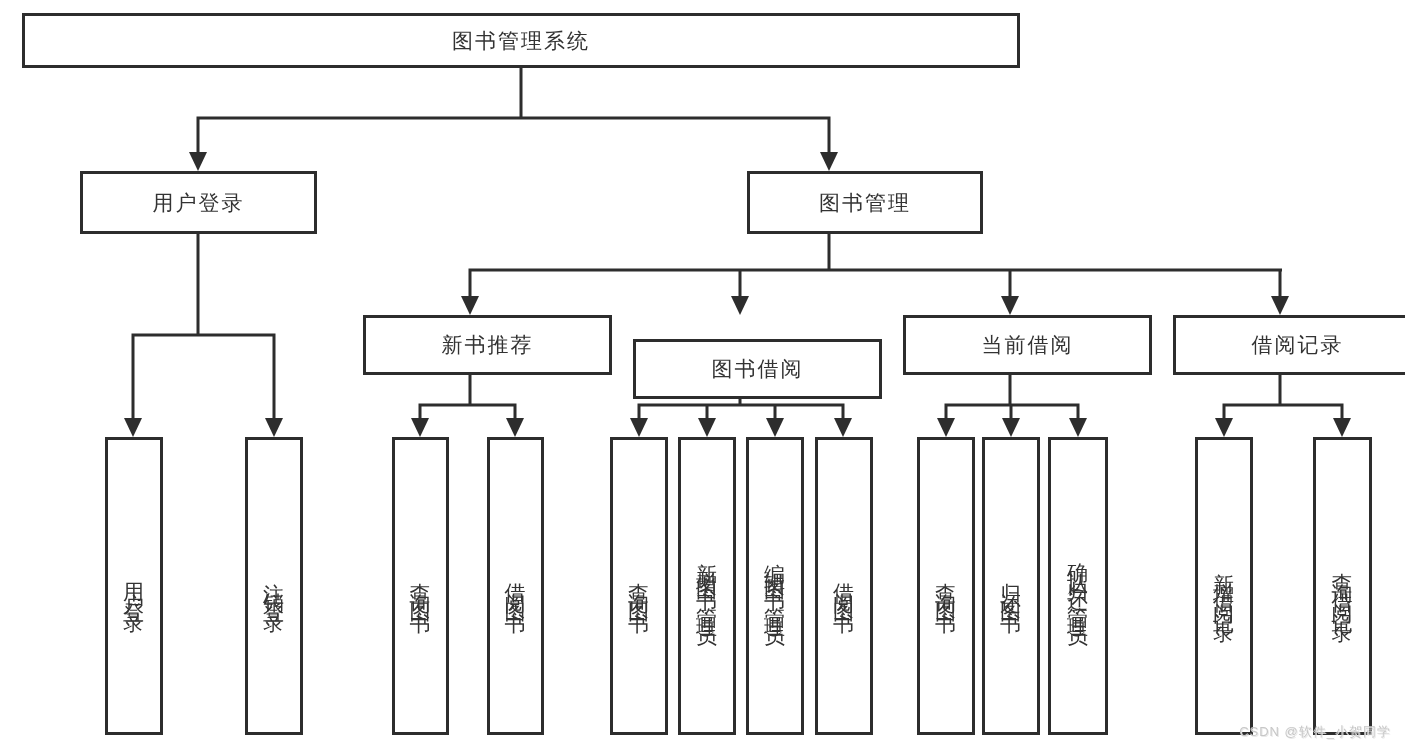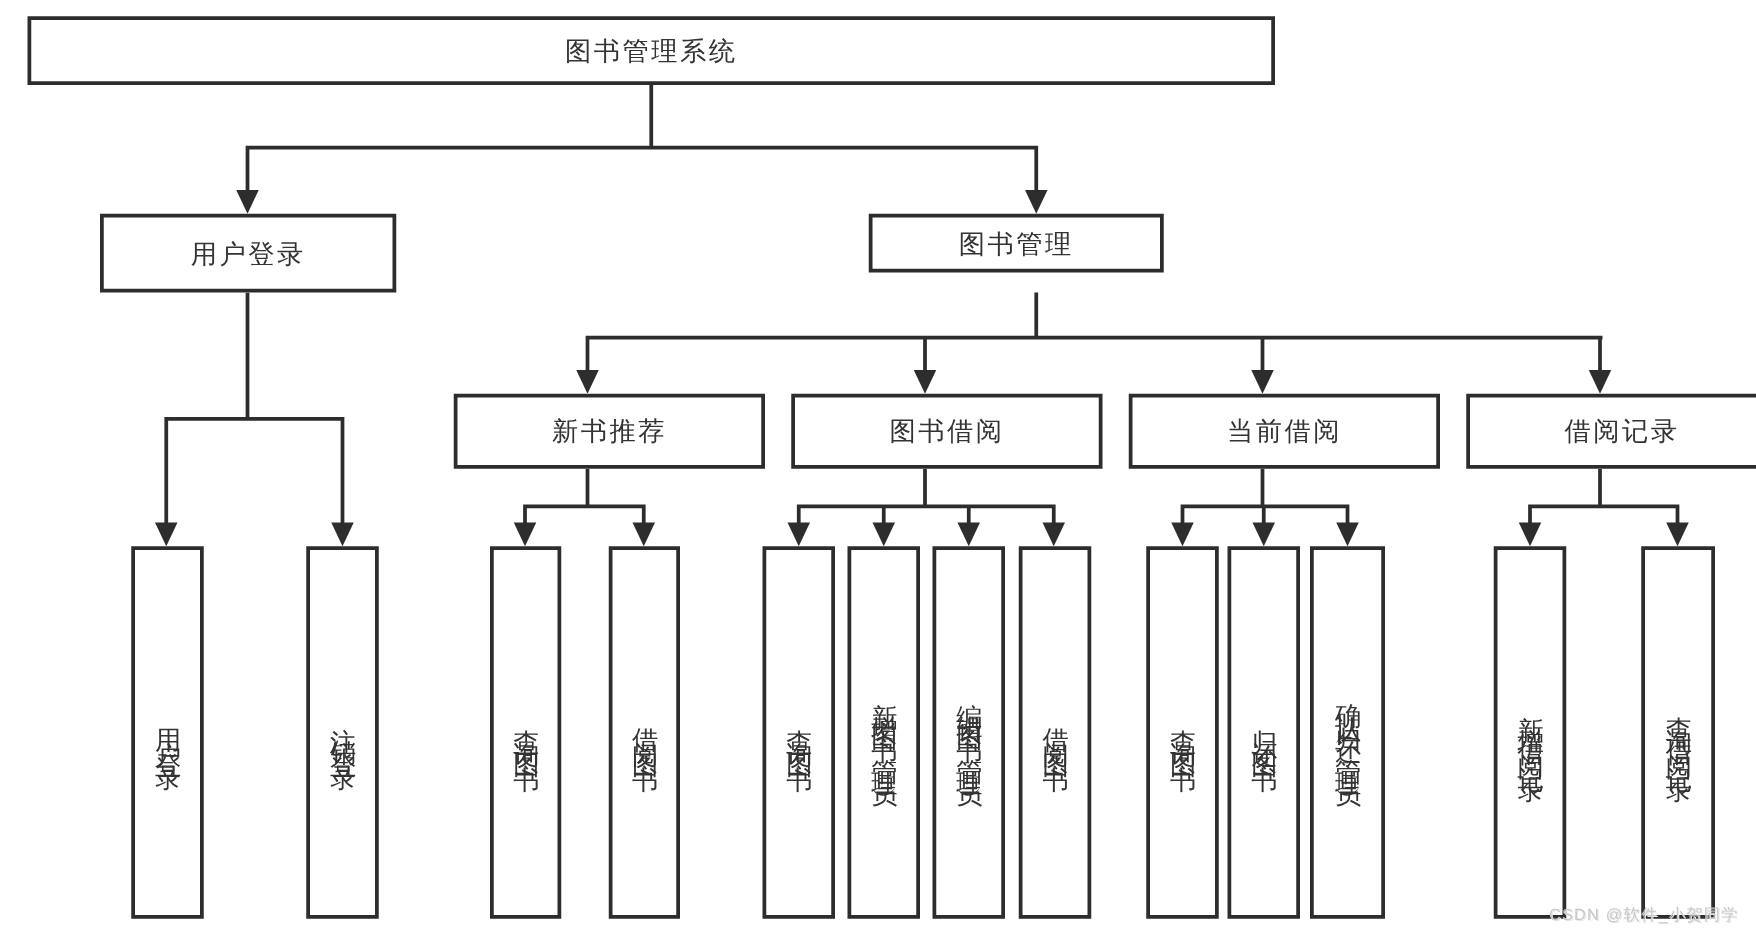--- a/index.html
+++ b/index.html
@@ -20,24 +20,24 @@
     background: #ffffff;
     display: flex;
     align-items: center;
     justify-content: center;
     font-size: 21px;
     letter-spacing: 2px;
     color: #333333;
   }
   .node.root  { left: 22px;  top: 13px;  width: 998px; height: 55px; border-width: 3px; }
   .node.lv2-0 { left: 80px;  top: 171px; width: 237px; height: 63px; }
-  .node.lv2-1 { left: 695px; top: 171px; width: 236px; height: 47px; }
+  .node.lv2-1 { left: 747px; top: 171px; width: 236px; height: 63px; }
   .node.lv3   { top: 315px; width: 249px; height: 60px; }
   .node.lv3-0 { left: 363px; }
-  .node.lv3-1 { left: 633px; }
+  .node.lv3-1 { left: 633px; margin-top: 24px; }
   .node.lv3-2 { left: 903px; }
   .node.lv3-3 { left: 1173px; }
 
   .leaf {
     position: absolute;
     top: 437px; height: 298px;
     border: 3px solid #2d2d2d;
     background: #ffffff;
     display: flex;
     align-items: center;

